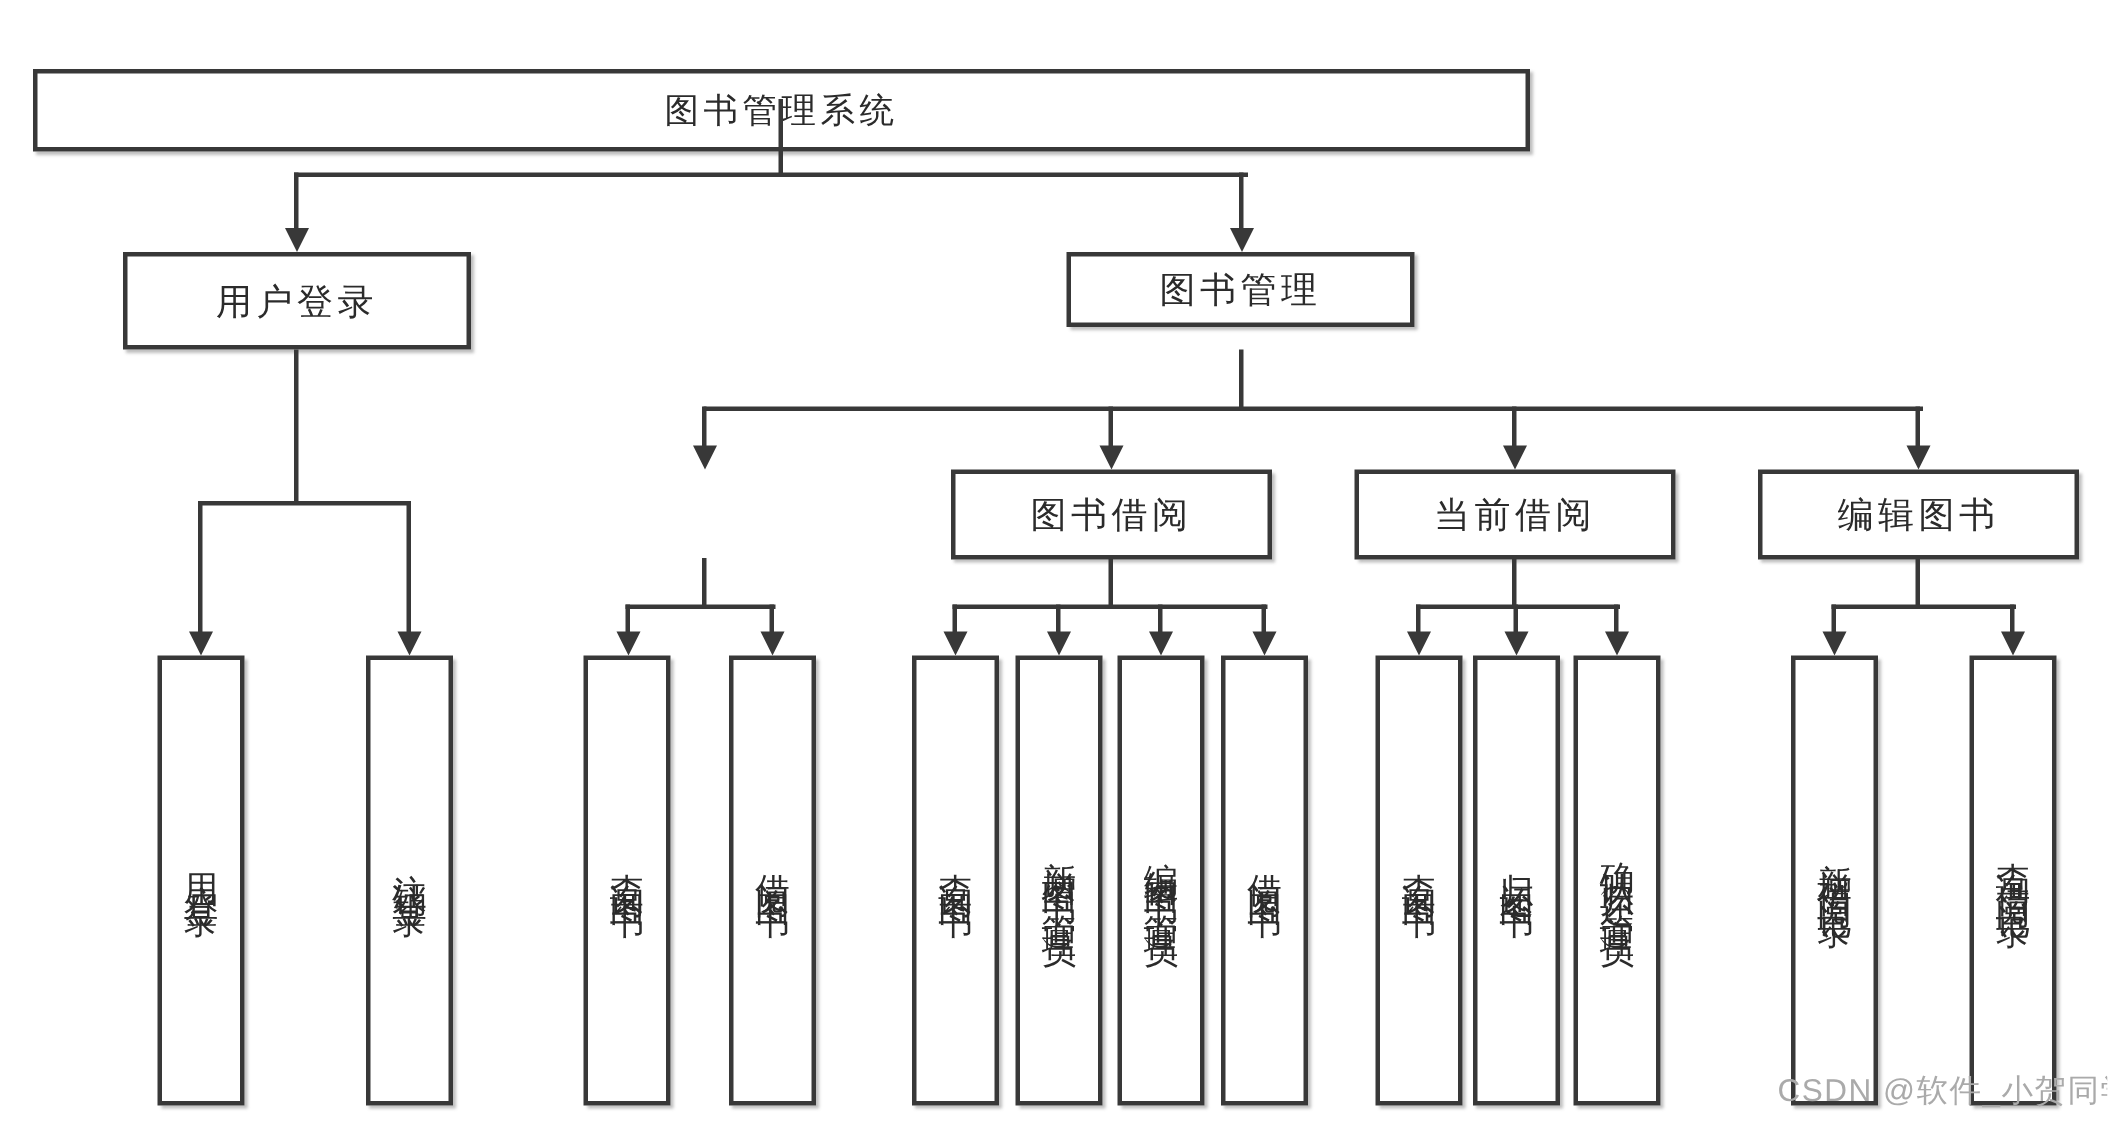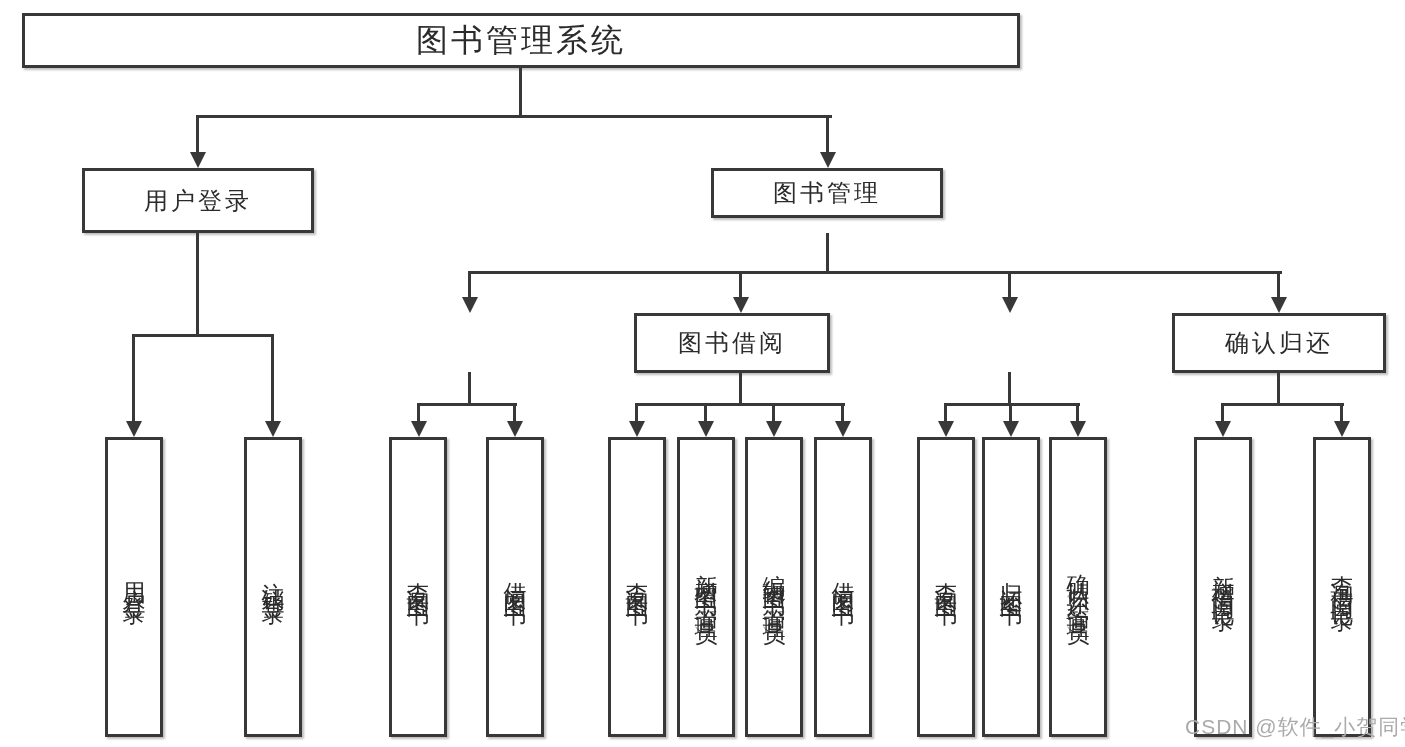--- a/index.html
+++ b/index.html
@@ -11,21 +11,21 @@
     overflow:hidden;
   }
   .bx, .bv {
     position:absolute; box-sizing:border-box;
     background:var(--fill,#ffffff);
     border:3px solid var(--border,#383838);
     display:flex; align-items:center; justify-content:center;
     box-shadow:2px 2px 2px rgba(110,110,110,0.45);
   }
   .bx { font-size:24px; letter-spacing:3px; white-space:nowrap; }
-  .bx.root { font-size:32px; }
+  .bx.root { font-size:23px;margin-top:33px; }
   .bv {
     writing-mode:vertical-rl; text-orientation:mixed;
     font-size:23px; letter-spacing:7px; line-height:1;
     width:58px; top:437px; height:300px;
     padding-bottom:18px;
   }
   .ln { position:absolute; background:var(--line,#383838); }
   .ar {
     position:absolute; width:0; height:0;
     border-left:8px solid transparent; border-right:8px solid transparent;
@@ -40,22 +40,23 @@
 </head>
 <body>
 
 <div class="canvas">
 
   <div class="bx root" style="left:22px;top:13px;width:998px;height:55px;">图书管理系统</div>
 
   <div class="bx" style="left:82px;top:168px;width:232px;height:65px;">用户登录</div>
   <div class="bx" style="left:711px;top:168px;width:232px;height:50px;">图书管理</div>
 
-  <div class="bx" style="left:634px;top:313px;width:196px;height:60px;">图书借阅</div>
-  <div class="bx" style="left:1172px;top:313px;width:214px;height:60px;">确认归还</div>
+  <div class="bx" style="left:634px;top:313px;width:214px;height:60px;">图书借阅</div>
+  <div class="bx" style="left:903px;top:313px;width:214px;height:60px;">当前借阅</div>
+  <div class="bx" style="left:1172px;top:313px;width:214px;height:60px;">编辑图书</div>
 
   <div class="bv" style="left:105px;">用户登录</div>
   <div class="bv" style="left:244px;">注销登录</div>
 
   <div class="bv" style="left:389px;">查询图书</div>
   <div class="bv" style="left:486px;">借阅图书</div>
 
   <div class="bv" style="left:608px;">查询图书</div>
   <div class="bv" style="left:677px;padding-bottom:0;">新增图书（管理员）</div>
   <div class="bv" style="left:745px;padding-bottom:0;">编辑图书（管理员）</div>

